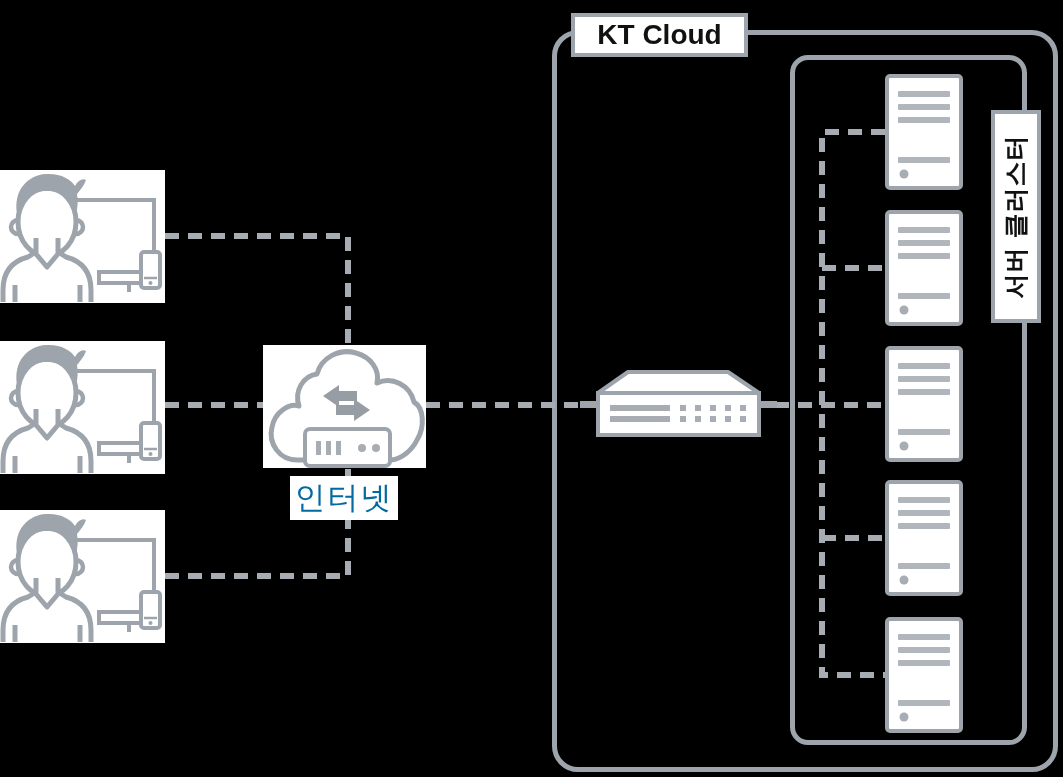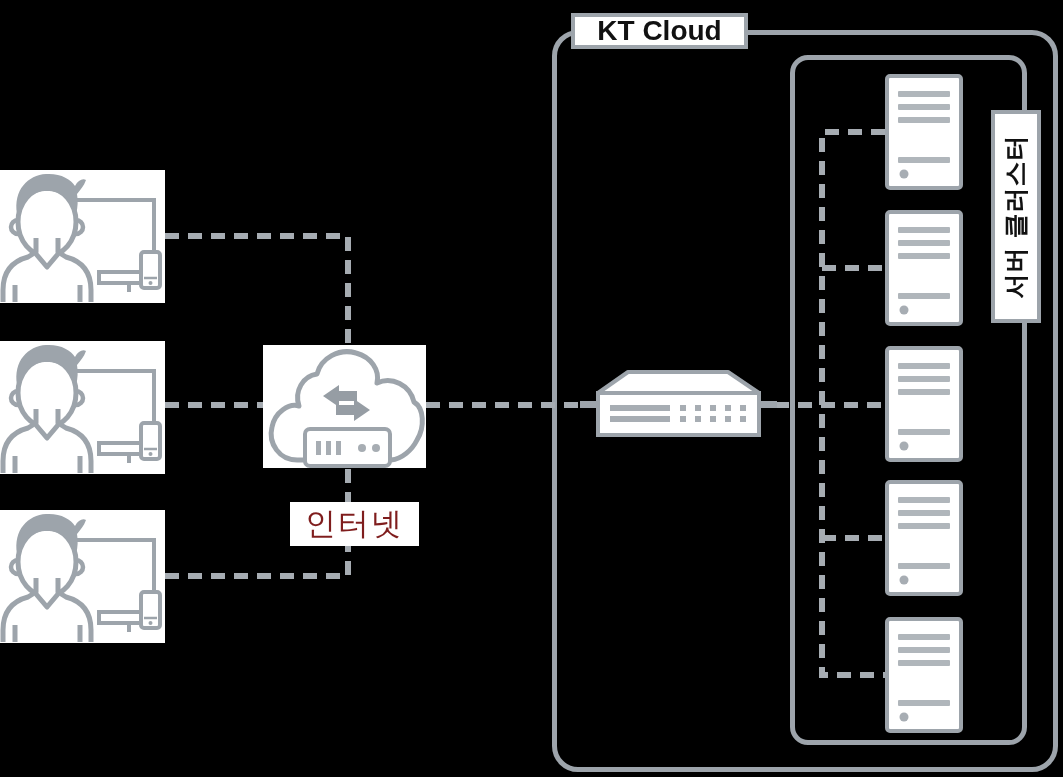--- a/index.html
+++ b/index.html
@@ -14,37 +14,37 @@
   }
   .inner-box{
     left:790px;top:55px;width:237px;height:690px;box-sizing:border-box;
     border:5px solid #9da4ab;border-radius:18px;
   }
   .overlay{left:0;top:0;}
   .user{left:0;width:165px;height:133px;}
   .user-1{top:170px;} .user-2{top:341px;} .user-3{top:510px;}
   .cloud{left:263px;top:345px;width:163px;height:123px;}
   .internet-label{
-    left:290px;top:502px;width:129px;height:44px;background:#fff;color:#7f1d1d;
+    left:290px;top:476px;width:108px;height:44px;background:#fff;color:#0369a1;
     font-size:31px;letter-spacing:2px;display:flex;align-items:center;justify-content:center;
   }
   .switch{left:580px;top:360px;width:197px;height:77px;}
   .server{left:885px;width:78px;height:116px;}
   .server-1{top:74px;} .server-2{top:210px;} .server-3{top:346px;}
   .server-4{top:480px;} .server-5{top:617px;}
   .cluster-label{
     left:991px;top:110px;width:50px;height:213px;background:#fff;box-sizing:border-box;
     border:4px solid #9da4ab;display:flex;align-items:center;justify-content:center;
   }
   .cluster-label span{
     transform:rotate(-90deg);white-space:nowrap;font-size:25px;font-weight:600;
     color:#111;letter-spacing:1px;
   }
   .kt-label{
-    left:571px;top:13px;width:177px;height:36px;background:#fff;box-sizing:border-box;
+    left:571px;top:13px;width:177px;height:44px;background:#fff;box-sizing:border-box;
     border:4px solid #9da4ab;display:flex;align-items:center;justify-content:center;
     font-size:28px;font-weight:bold;color:#111;
   }
 </style>
 </head>
 <body>
 
 <div class="canvas">
 
   <div class="outer-box"></div>

